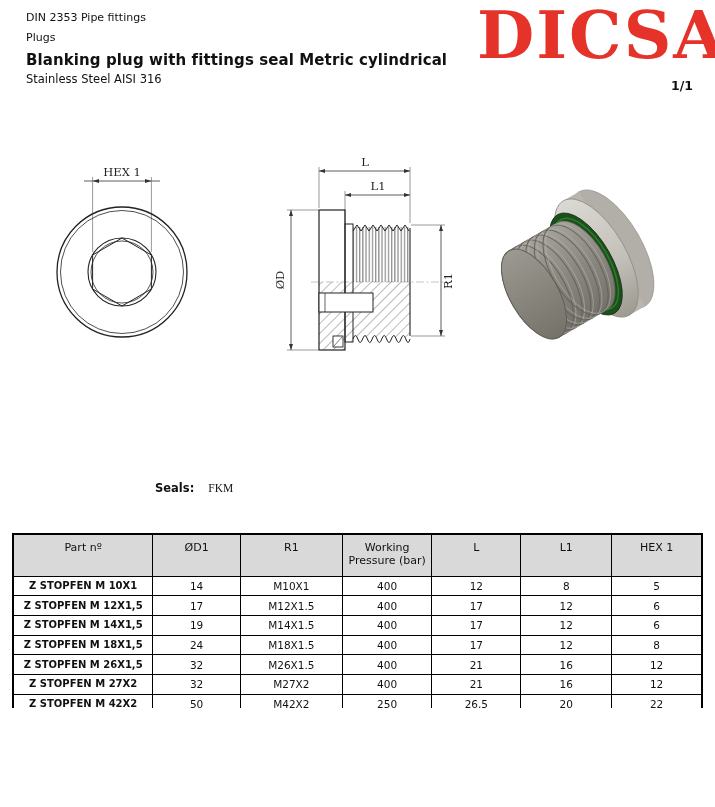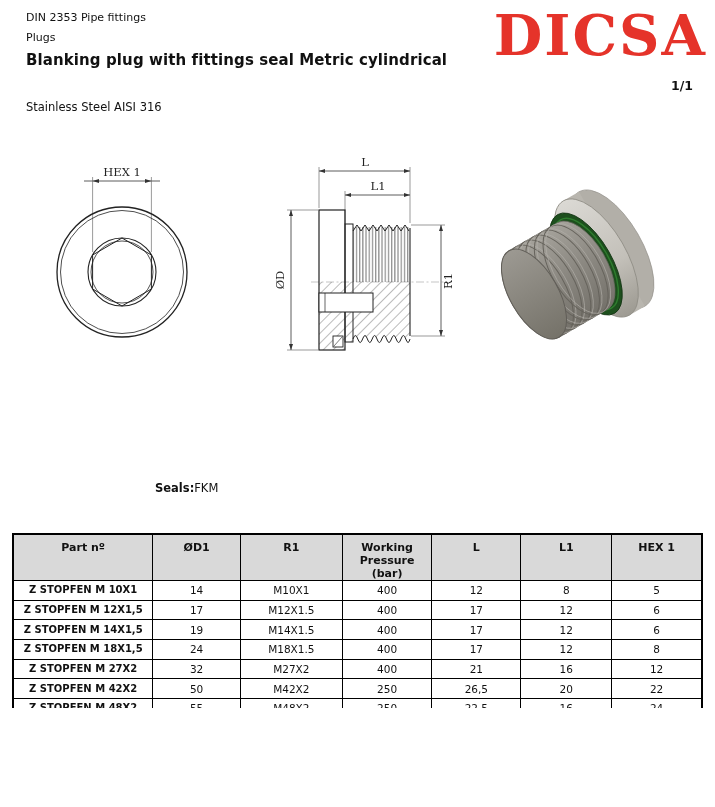--- a/index.html
+++ b/index.html
@@ -10,40 +10,40 @@
   html,body{margin:0;padding:0;background:#fff;}
   .page{
     position:relative;width:715px;height:708px;background:#ffffff;
     font-family:"DejaVu Sans","Liberation Sans",sans-serif;color:var(--ink);
     overflow:hidden;
   }
   .abs{position:absolute;}
   .din-line{left:26px;top:11px;font-size:11px;}
   .category-line{left:26px;top:31px;font-size:11px;}
   .page-title{left:26px;top:51px;font-size:15px;font-weight:bold;letter-spacing:.1px;}
-  .subtitle{left:26px;top:100px;font-size:11.5px;}
+  .subtitle{left:26px;top:72px;font-size:11.5px;}
   .page-number{top:78px;right:22px;font-size:12.5px;font-weight:bold;}
   .logo{
     top:4px;right:8px;width:230px;height:62px;line-height:62px;text-align:right;
     font-family:"DejaVu Serif","Liberation Serif",serif;font-weight:bold;
-    font-size:56px;color:var(--logo-color);letter-spacing:2px;
+    font-size:66px;color:var(--logo-color);letter-spacing:2px;
     transform:scaleY(1.0);
   }
   .seals-line{left:155px;top:481px;font-size:11.5px;}
   .seals-line .lbl{font-weight:bold;text-align:right;}
-  .seals-line .val{margin-left:0;}
+  .seals-line .val{margin-left:14px;font-family:Liberation Serif, serif;}
 
   table.spec{
     position:absolute;left:12px;top:533px;width:691px;
     border-collapse:collapse;table-layout:fixed;
     border:2px solid #000;
   }
   table.spec th,table.spec td{border:1px solid #000;text-align:center;overflow:hidden;}
   table.spec th{
-    background:var(--header-bg);font-size:11px;font-weight:bold;
+    background:var(--header-bg);font-size:11px;font-weight:normal;
     height:42px;box-sizing:border-box;vertical-align:top;
     padding:6px 2px 0 2px;line-height:13px;margin-top:12px;
   }
   table.spec td{font-size:10.5px;height:18.7px;padding:0 2px;line-height:18px;}
   table.spec td.part{font-weight:bold;font-size:10px;}
 
   svg text{font-family:"DejaVu Serif","Liberation Serif",serif;fill:#222;}
 </style>
 </head>
 <body>
@@ -230,20 +230,29 @@
         <tr>
           <td class="part">Z STOPFEN M 18X1,5</td>
           <td>24</td>
           <td>M18X1.5</td>
           <td>400</td>
           <td>17</td>
           <td>12</td>
           <td>8</td>
         </tr>
         <tr>
+          <td class="part">Z STOPFEN M 26X1,5</td>
+          <td>32</td>
+          <td>M26X1.5</td>
+          <td>400</td>
+          <td>21</td>
+          <td>16</td>
+          <td>12</td>
+        </tr>
+        <tr>
           <td class="part">Z STOPFEN M 27X2</td>
           <td>32</td>
           <td>M27X2</td>
           <td>400</td>
           <td>21</td>
           <td>16</td>
           <td>12</td>
         </tr>
         <tr>
           <td class="part">Z STOPFEN M 42X2</td>

